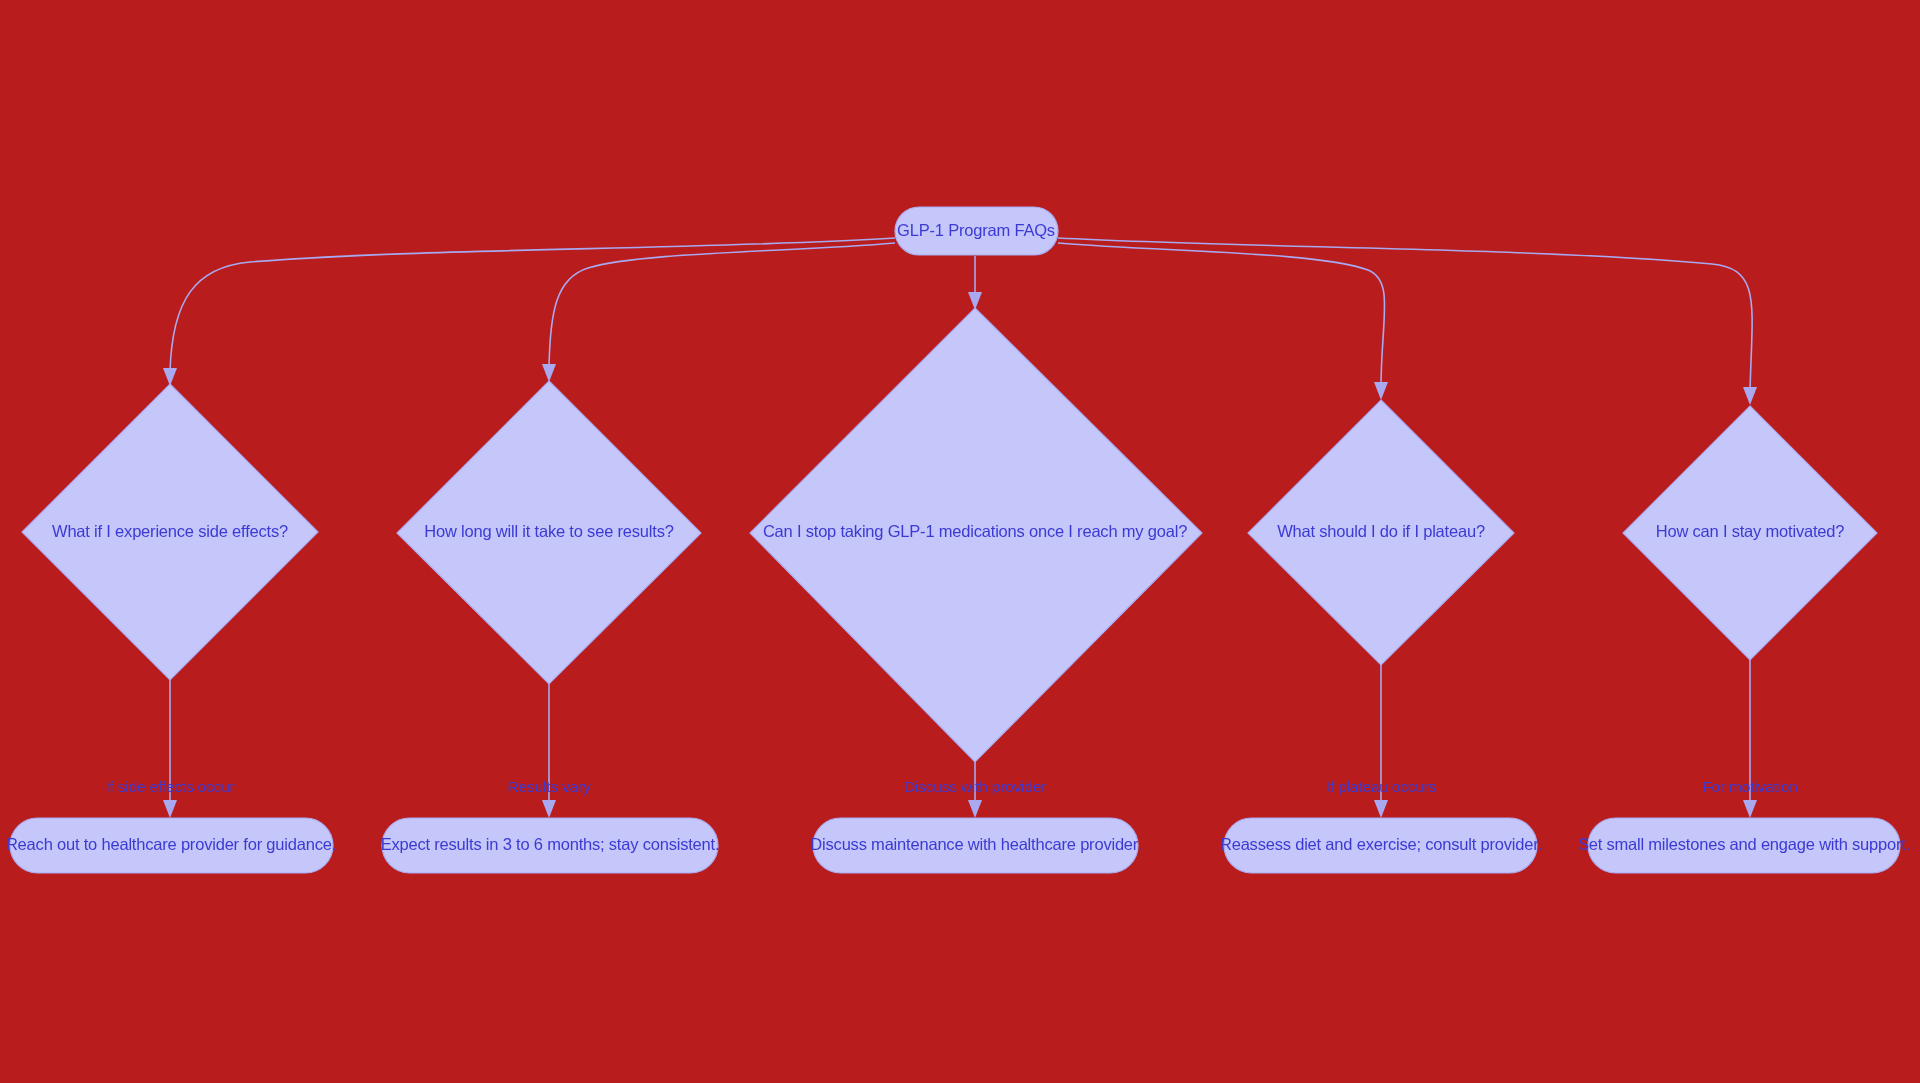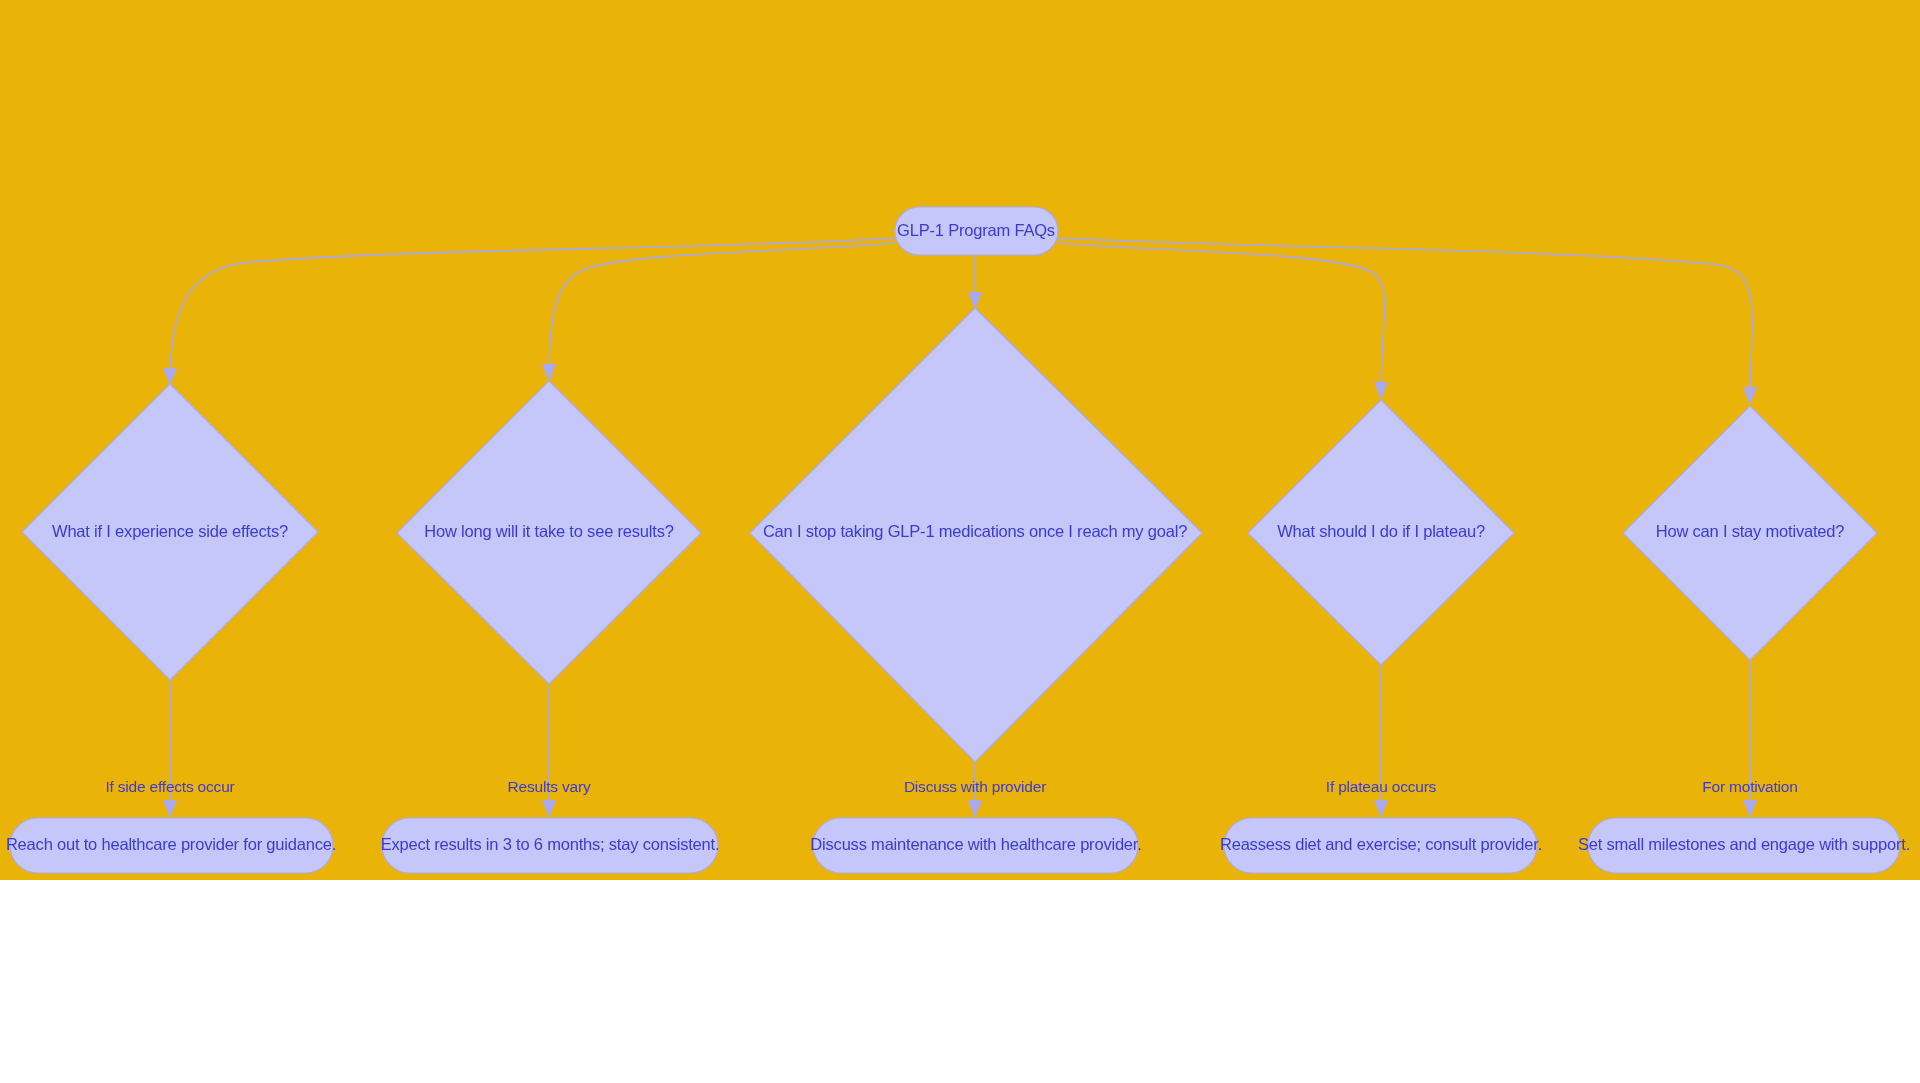--- a/index.html
+++ b/index.html
@@ -9,22 +9,22 @@
   }
   body {
     width: 1920px;
     height: 1083px;
     overflow: hidden;
     font-family: "Liberation Sans", sans-serif;
   }
   #canvas {
     position: relative;
     width: 1920px;
-    height: 880px;
-    background: #eab308;
+    height: 1083px;
+    background: #b91c1c;
   }
   svg.layer {
     position: absolute;
     top: 0;
     left: 0;
     width: 1920px;
     height: 1083px;
     overflow: visible;
   }
   .node-text {

